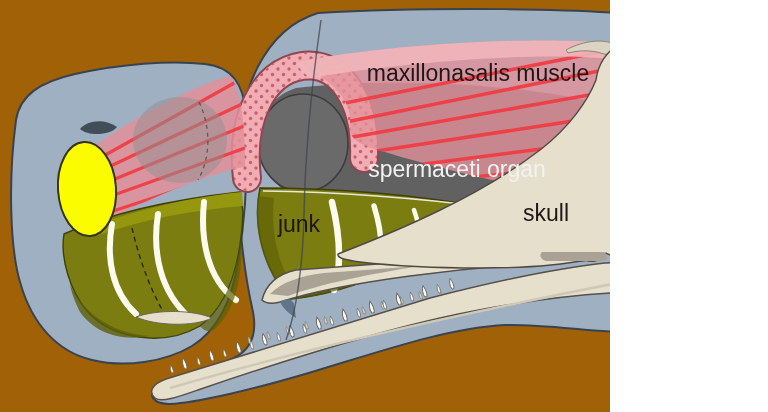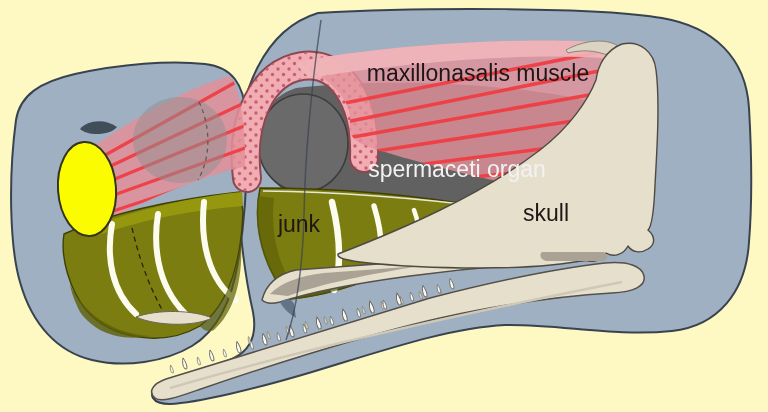--- a/index.html
+++ b/index.html
@@ -1,16 +1,16 @@
 <!DOCTYPE html>
 <html><head>
 <meta charset="utf-8">
 <style>
   html,body{margin:0;padding:0;background:#ffffff;}
-  .canvas{width:768px;height:412px;position:relative;background:#fef9c3;overflow:hidden;}
+  .canvas{width:610px;height:412px;position:relative;background:#a16207;overflow:hidden;}
   svg{display:block;font-family:"Liberation Sans",sans-serif;}
   .outline{stroke:#39434f;stroke-width:2;stroke-linejoin:round;}
   .thin{stroke:#4e4a42;stroke-width:1.4;stroke-linejoin:round;}
   .boneln{stroke:#55504a;stroke-width:1.5;stroke-linejoin:round;}
   .noln{stroke:none;}
   .lbl{font-size:23px;}
 </style>
 </head>
 <body>
 

